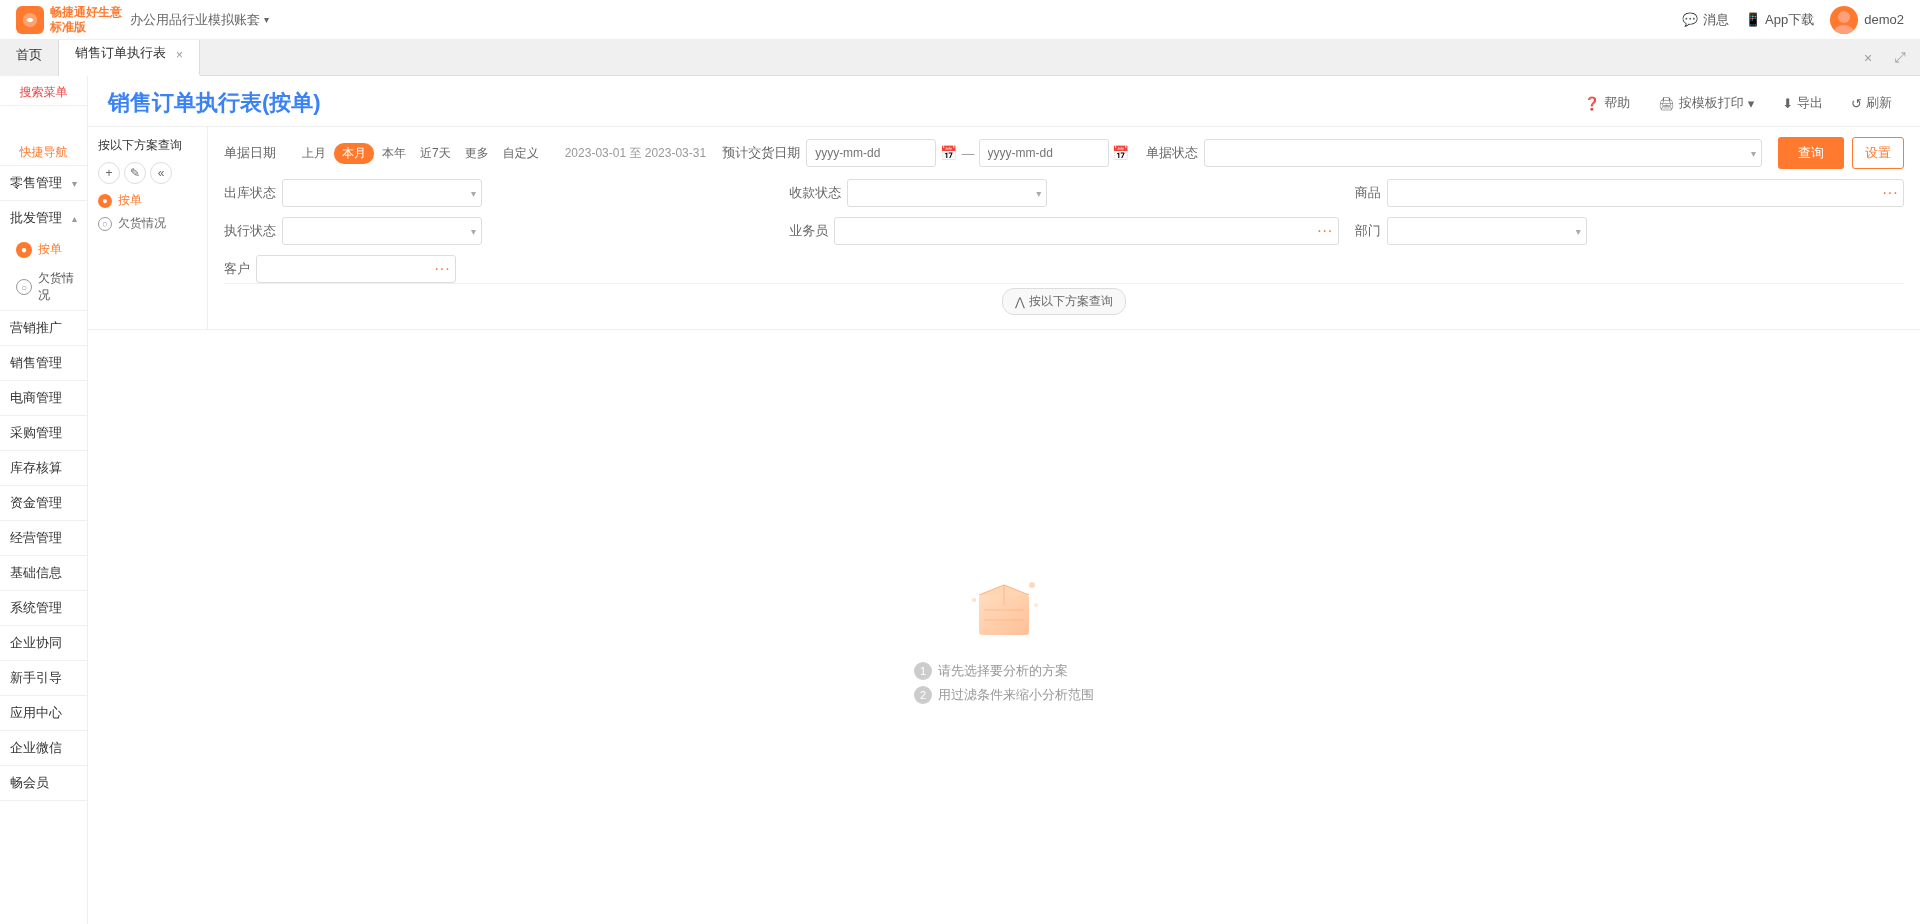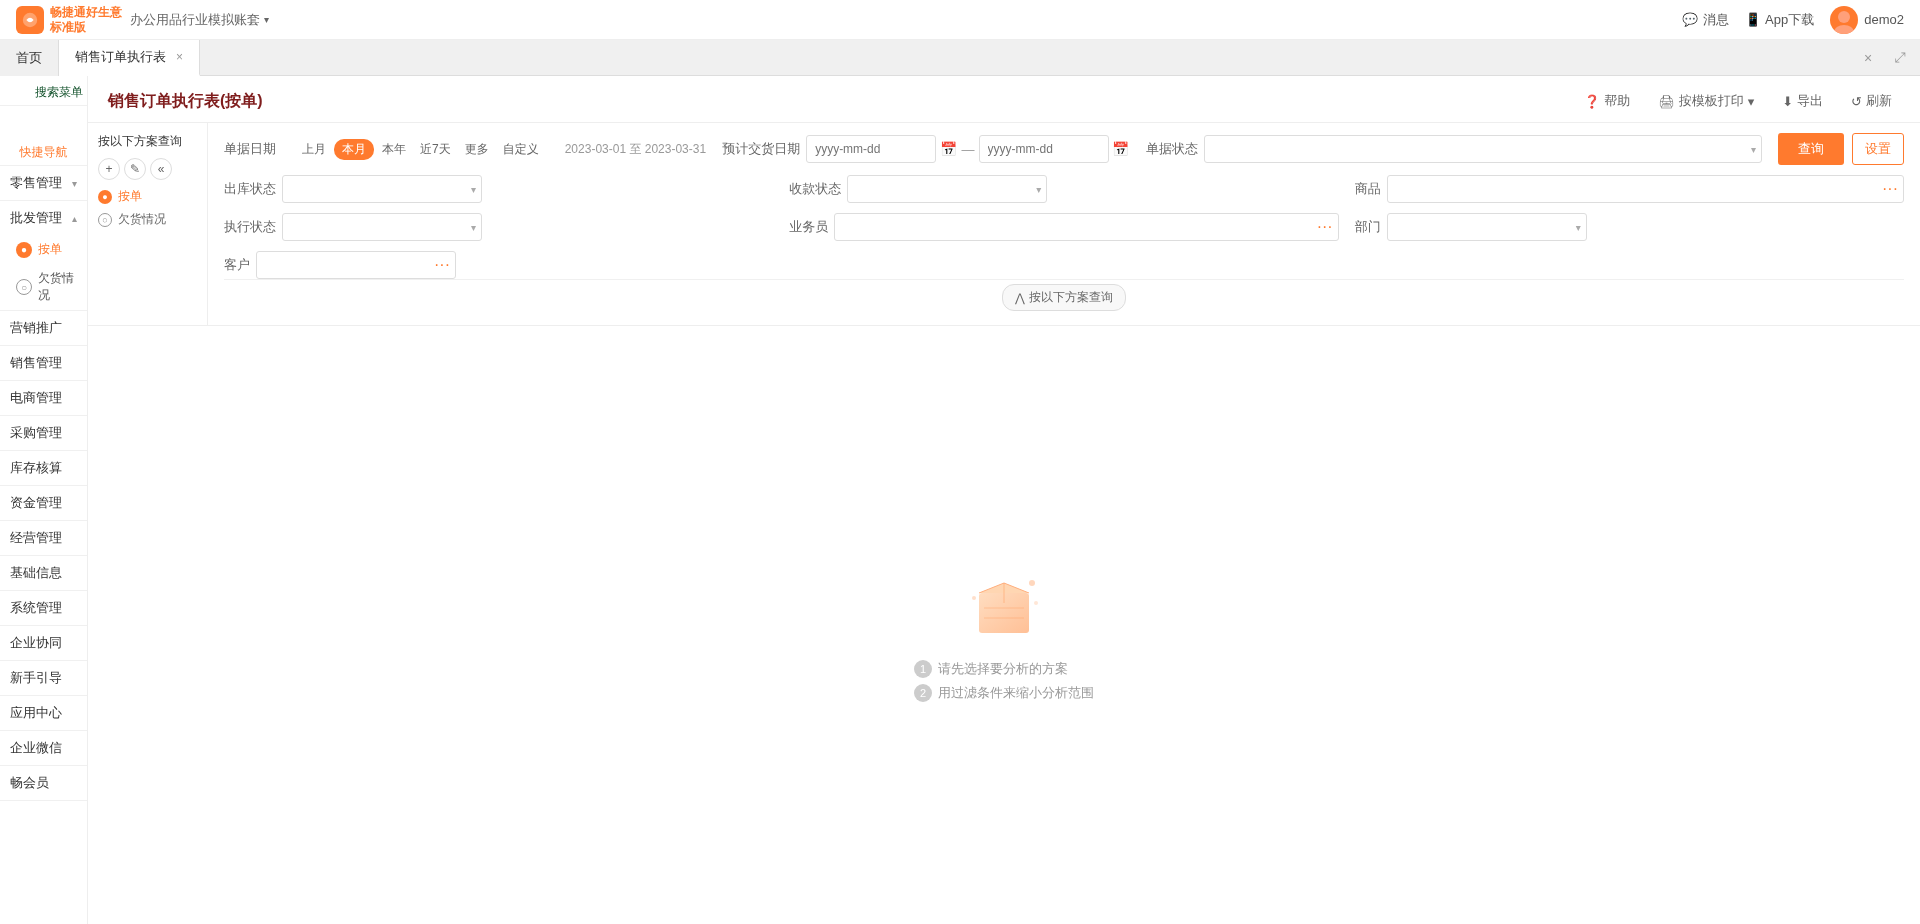--- a/index.html
+++ b/index.html
@@ -14,49 +14,49 @@
     .logo-text { font-size: 12px; color: #ff7a2e; font-weight: bold; line-height: 1.2; }
     .topbar-title { font-size: 13px; color: #666; display: flex; align-items: center; gap: 4px; }
     .topbar-title .caret { font-size: 10px; }
     .topbar-right { display: flex; align-items: center; gap: 16px; }
     .topbar-action { display: flex; align-items: center; gap: 4px; font-size: 13px; color: #555; cursor: pointer; }
     .user-avatar { width: 28px; height: 28px; border-radius: 50%; background: #ff7a2e; display: flex; align-items: center; justify-content: center; color: #fff; font-size: 12px; overflow: hidden; }
     .user-name { font-size: 13px; color: #555; }
 
     
     .tabbar { display: flex; align-items: center; background: #f0f0f0; height: 36px; padding: 0 0; border-bottom: 1px solid #ddd; flex-shrink: 0; position: relative; }
-    .tab { display: flex; align-items: center; height: 36px; padding: 4px 16px; cursor: pointer; font-size: 13px; color: #555; background: #e8e8e8; border-right: 1px solid #ddd; gap: 6px; }
+    .tab { display: flex; align-items: flex-end; height: 36px; padding: 12px 16px; cursor: pointer; font-size: 13px; color: #555; background: #e8e8e8; border-right: 1px solid #ddd; gap: 6px; }
     .tab.home { background: #f0f0f0; color: #333; }
     .tab.active { background: #fff; color: #333; border-bottom: 2px solid #fff; margin-bottom: -1px; }
     .tab-close { font-size: 12px; color: #999; cursor: pointer; margin-left: 4px; }
     .tabbar-actions { position: absolute; right: 8px; display: flex; gap: 8px; }
     .tabbar-btn { width: 24px; height: 24px; display: flex; align-items: center; justify-content: center; cursor: pointer; color: #999; font-size: 14px; border-radius: 3px; }
 
     
     .main-layout { display: flex; flex: 1; overflow: hidden; }
 
     
     .sidebar { width: 88px; background: #fff; border-right: 1px solid #eee; display: flex; flex-direction: column; flex-shrink: 0; overflow-y: auto; }
-    .sidebar-search { padding: 8px 4px 4px; text-align: right; font-size: 12px; color: #14532d; cursor: pointer; border-bottom: 1px solid #f0f0f0; }
+    .sidebar-search { padding: 8px 4px 4px; text-align: center; font-size: 12px; color: #ef4444; cursor: pointer; border-bottom: 1px solid #f0f0f0; }
     .sidebar-nav { padding: 6px 8px 4px; text-align: center; font-size: 12px; color: #ff7a2e; cursor: pointer; border-bottom: 1px solid #f0f0f0; margin-top: 32px; }
     .sidebar-group { border-bottom: 1px solid #f0f0f0; }
     .sidebar-item { display: flex; align-items: center; justify-content: space-between; padding: 8px 10px; cursor: pointer; font-size: 13px; color: #333; }
     .sidebar-item.has-arrow { }
     .sidebar-item .arrow { font-size: 10px; color: #999; }
     .sidebar-subitem { padding: 6px 10px 6px 16px; font-size: 12px; color: #555; cursor: pointer; display: flex; align-items: center; gap: 6px; }
     .sidebar-subitem.active { color: #ff7a2e; }
     .dot-icon { width: 16px; height: 16px; border-radius: 50%; background: #ff7a2e; display: flex; align-items: center; justify-content: center; color: #fff; font-size: 10px; flex-shrink: 0; }
     .circle-icon { width: 16px; height: 16px; border-radius: 50%; border: 1px solid #999; display: flex; align-items: center; justify-content: center; color: #999; font-size: 10px; flex-shrink: 0; }
 
     
     .content { flex: 1; display: flex; flex-direction: column; overflow: hidden; background: #f5f5f5; }
 
     
     .page-header { display: flex; align-items: center; justify-content: space-between; padding: 12px 20px 8px; background: #fff; border-bottom: 1px solid #eee; flex-shrink: 0; }
-    .page-title { font-size: 16px; font-weight: bold; color: #7f1d1d; }
+    .page-title { font-size: 22px; font-weight: bold; color: #3b82f6; }
     .page-actions { display: flex; align-items: center; gap: 12px; }
     .page-action-btn { display: flex; align-items: center; gap: 4px; font-size: 13px; color: #666; cursor: pointer; padding: 4px 8px; border-radius: 3px; }
     .date-btn { padding: 2px 6px; font-size: 12px; color: #666; cursor: pointer; border-radius: 2px; }
     .date-btn.active { background: #ff7a2e; color: #fff; border-radius: 10px; padding: 2px 8px; }
     .collapse-btn { display: flex; align-items: center; gap: 4px; font-size: 12px; color: #666; cursor: pointer; padding: 4px 12px; border: 1px solid #ddd; border-radius: 12px; background: #f8f8f8; }
     .btn-query { background: #ff7a2e; color: #fff; border: none; border-radius: 3px; padding: 6px 20px; font-size: 13px; cursor: pointer; height: 32px; }
     .btn-settings { background: #fff; color: #ff7a2e; border: 1px solid #ff7a2e; border-radius: 3px; padding: 6px 12px; font-size: 13px; cursor: pointer; height: 32px; }
 
     
     .empty-state { flex: 1; display: flex; flex-direction: column; align-items: center; justify-content: center; background: #fff; margin: 0; gap: 12px; }

